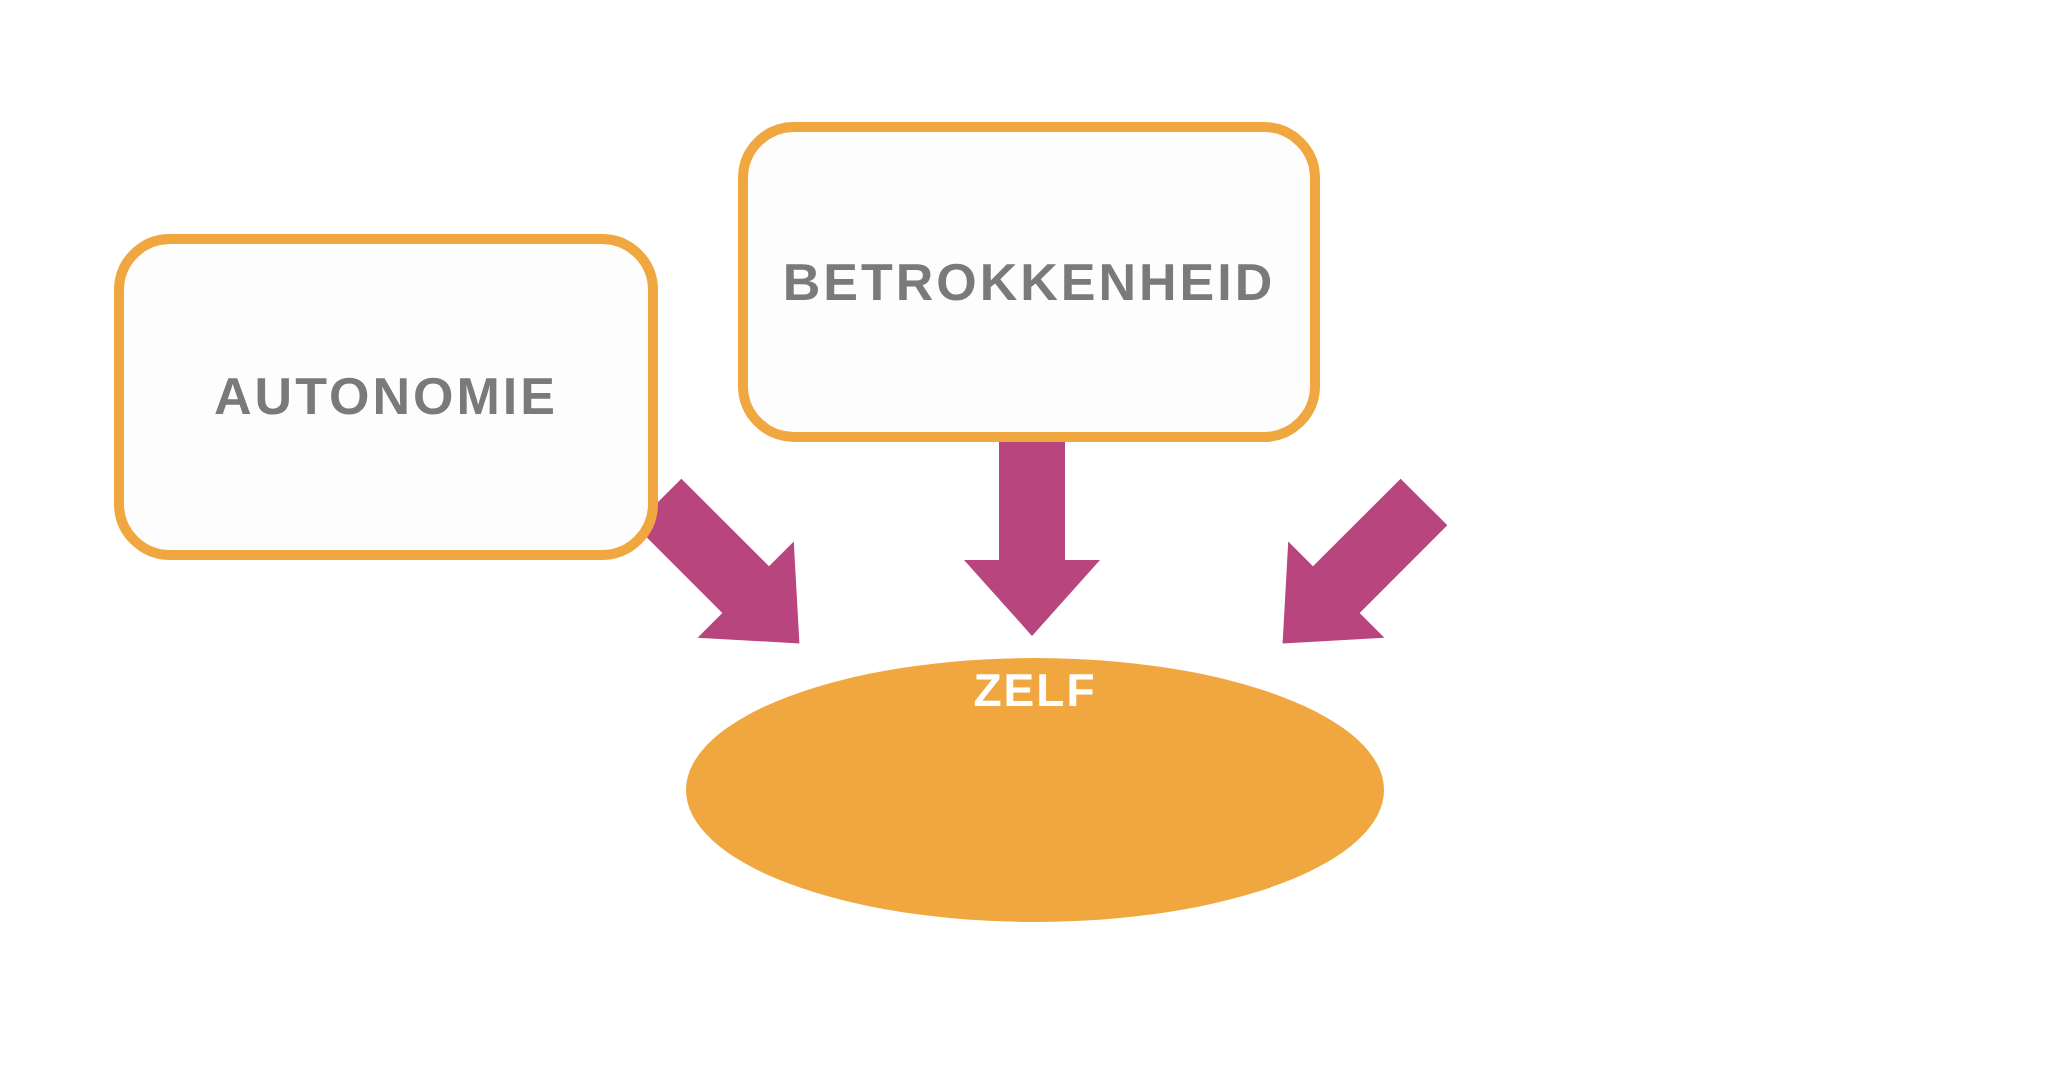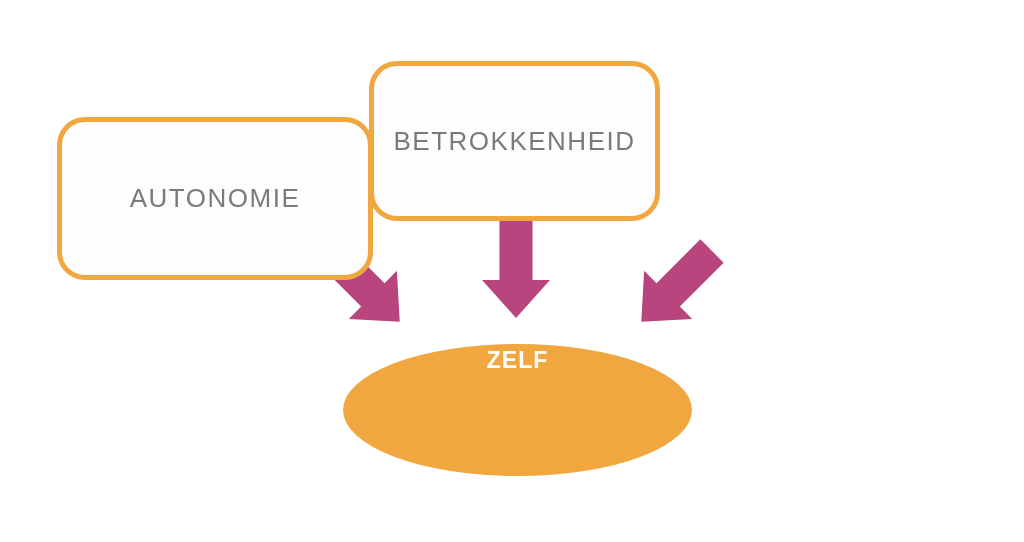--- a/index.html
+++ b/index.html
@@ -30,32 +30,32 @@
     background: var(--box_fill, #fdfdfd);
     border: 5px solid var(--orange, #f0a73f);
     border-radius: 28px;
     display: flex;
     align-items: center;
     justify-content: center;
   }
   .concept-box .box-label {
     color: var(--box_text, #7a7a7a);
     font-size: 26px;
-    font-weight: normal;
+    font-weight: bold;
     letter-spacing: 1.5px;
     white-space: nowrap;
   }
-  #box-autonomie    { left: 57px;  top: 117px; width: 316px; height: 163px; }
+  #box-autonomie    { left: 57px;  top: 117px; width: 272px; height: 163px; }
   #box-betrokkenheid{ left: 369px; top: 61px;  width: 291px; height: 160px; }
   #box-competentie  { left: 685px; top: 117px; width: 288px; height: 163px; }
   #theory-ellipse {
     position: absolute;
     z-index: 2;
     left: 343px;
-    top: 344px;
+    top: 329px;
     width: 349px;
     height: 132px;
     border-radius: 50%;
     background: var(--orange, #f0a73f);
     display: flex;
     flex-direction: column;
     align-items: center;
     justify-content: flex-start;
   }
   #theory-ellipse .ellipse-line {

